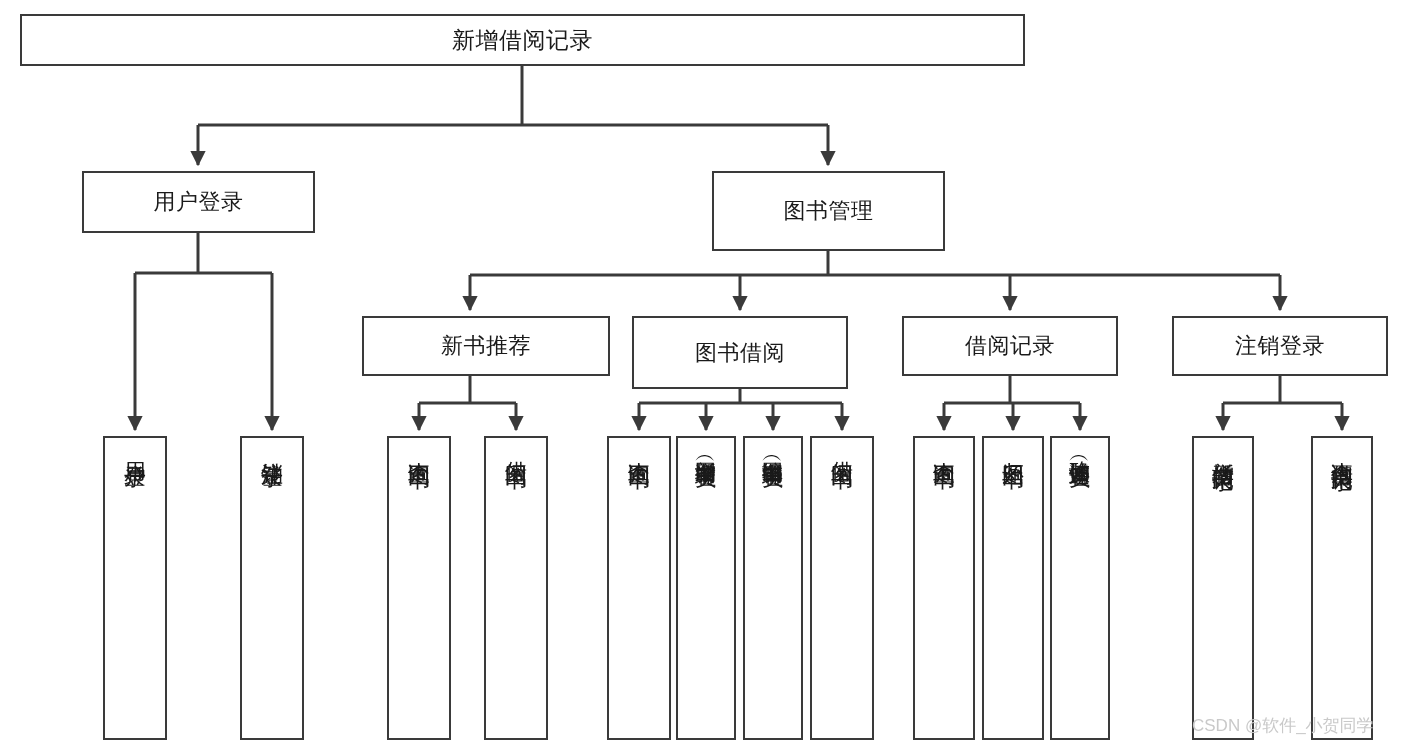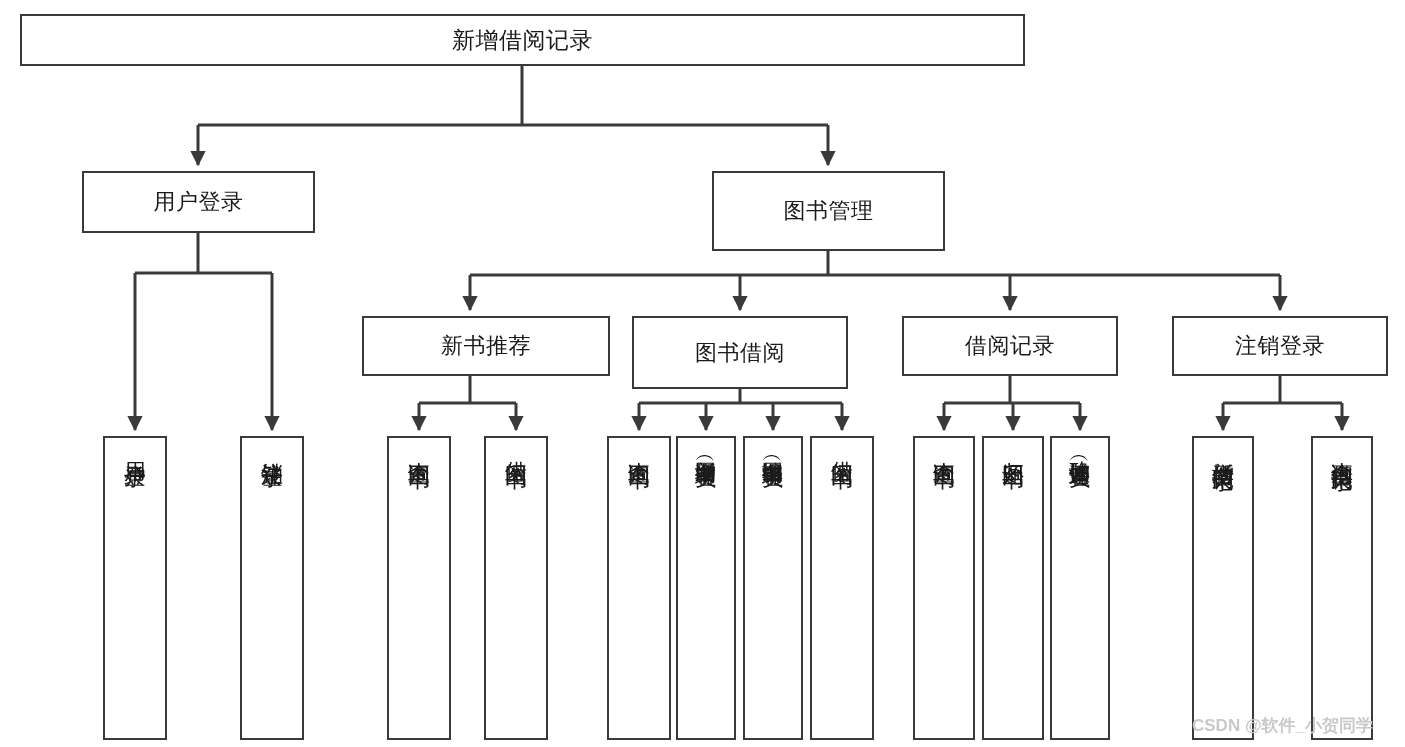--- a/index.html
+++ b/index.html
@@ -186,15 +186,15 @@
     <span class="label">确认归还（管理员）</span>
   </div>
 
   <div class="node vert" style="left:1192px; top:436px; width:62px; height:304px;">
     <span class="label">新增借阅记录</span>
   </div>
   <div class="node vert" style="left:1311px; top:436px; width:62px; height:304px;">
     <span class="label">查询借阅记录</span>
   </div>
 
-  <div class="watermark" style="left:1192px; top:714px;font-weight:bold;">CSDN @软件_小贺同学</div>
+  <div class="watermark" style="left:1192px; top:714px;">CSDN @软件_小贺同学</div>
 
 </div>
 
 </body></html>

